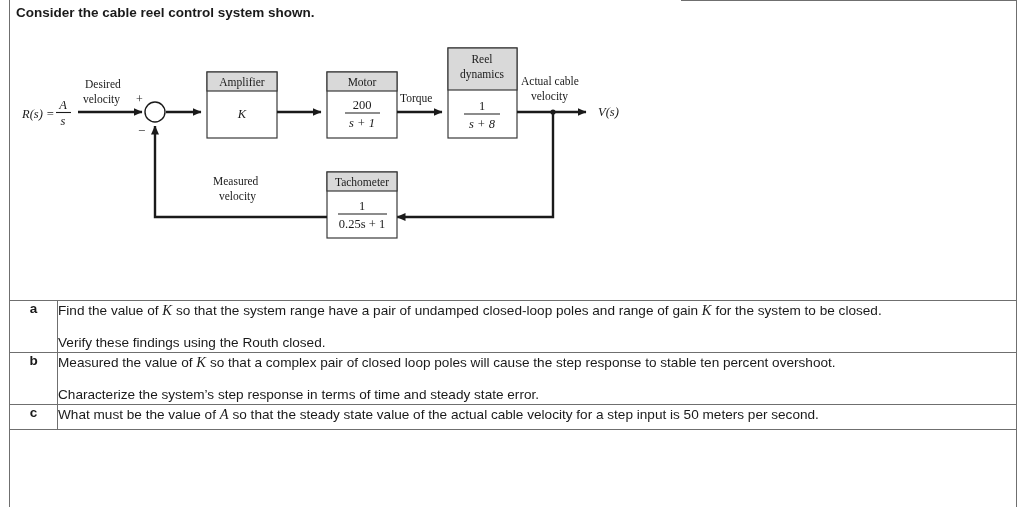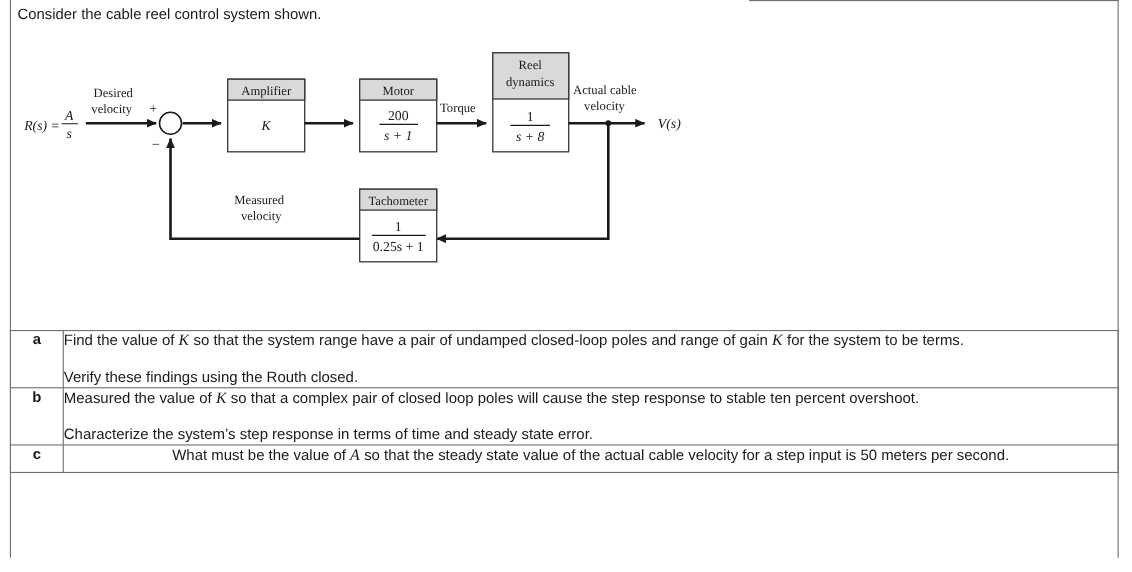--- a/index.html
+++ b/index.html
@@ -42,21 +42,21 @@
   }
 
   
   .prose {
     position: absolute;
     font-size: 13.5px;
     line-height: 1.25;
     color: #1a1a1a;
     white-space: nowrap;
   }
-  #intro-text { left: 16px; top: 5px; }
+  #intro-text { left: 16px; top: 5px; font-weight: bold; }
   #outro-text { left: 16px; top: 258px; }
 
   
   #diagram {
     position: absolute;
     left: 0; top: 22px;
     width: 1029px; height: 232px;
   }
   #diagram svg { display: block; }
 
@@ -82,21 +82,21 @@
     font-weight: bold;
     color: #1a1a1a;
   }
   td.body-cell {
     padding: 4px 7px 2px 7px;
     font-size: 13.6px;
     line-height: 1.28;
     color: #1a1a1a;
     text-align: justify;
   }
-  td.body-cell.nojust { text-align: center; }
+  td.body-cell.nojust { text-align: left; }
   .blank-line { height: 15px; }
   .mathvar {
     font-family: "Liberation Serif", serif;
     font-style: italic;
     font-size: 14.4px;
     letter-spacing: 0.2px;
   }
   .row-c td { height: 24px; }
   td.body-cell.tight { padding-top: 2px; padding-bottom: 2px; }
 </style>
@@ -198,21 +198,21 @@
       <polyline points="327,195 155,195 155,104" fill="none" stroke="#1a1a1a" stroke-width="2.4" marker-end="url(#arrow)"></polyline>
     </svg>
   </div>
 
 
   <table id="qtable">
     <tbody>
       <tr>
         <td class="label-cell">a</td>
         <td class="body-cell">
-          <div><span>Find the value of </span><span class="mathvar">K</span><span> so that the system range have a pair of undamped closed-loop poles and range of gain </span><span class="mathvar">K</span><span> for the system to be terms.</span></div>
+          <div><span>Find the value of </span><span class="mathvar">K</span><span> so that the system range have a pair of undamped closed-loop poles and range of gain </span><span class="mathvar">K</span><span> for the system to be closed.</span></div>
           <div class="blank-line"></div>
           <div>Verify these findings using the Routh closed.</div>
         </td>
       </tr>
       <tr>
         <td class="label-cell">b</td>
         <td class="body-cell">
           <div><span>Measured the value of </span><span class="mathvar">K</span><span> so that a complex pair of closed loop poles will cause the step response to stable ten percent overshoot.</span></div>
           <div class="blank-line"></div>
           <div class="nojust">Characterize the system’s step response in terms of time and steady state error.</div>

